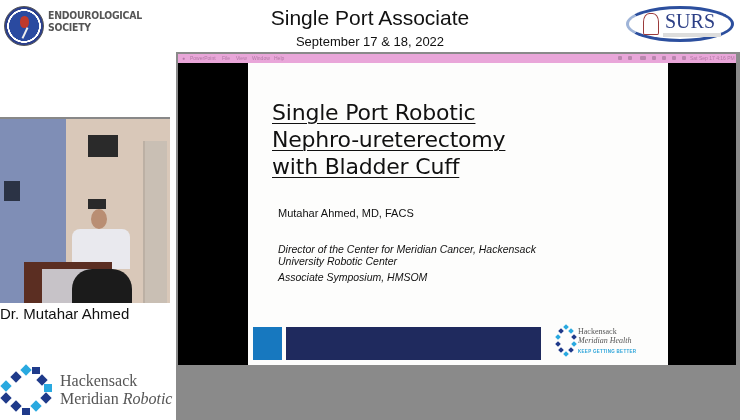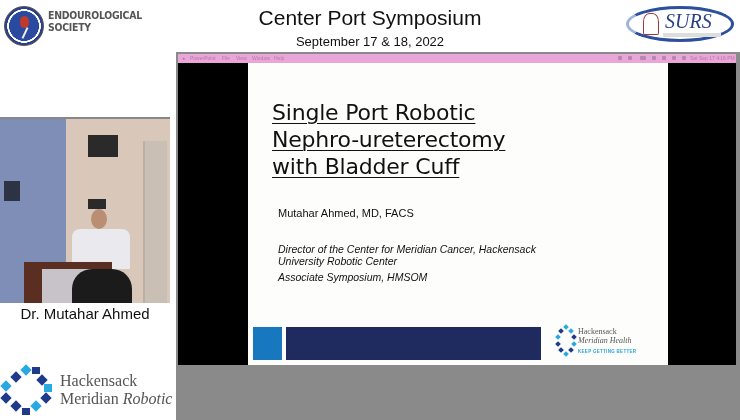--- a/index.html
+++ b/index.html
@@ -11,21 +11,21 @@
   .es-logo .k { position: absolute; left: 15px; top: 9px; width: 9px; height: 12px; border-radius: 45%; background: #c0392b; }
   .es-logo .t { position: absolute; left: 19px; top: 20px; width: 2px; height: 12px; background: #eee; transform: rotate(25deg); }
   .es-text { position: absolute; left: 48px; top: 10px; font-family: "DejaVu Sans", sans-serif; font-weight: bold;
     font-size: 11px; line-height: 12px; color: #555; letter-spacing: -0.3px; transform: scaleX(0.85); transform-origin: left top; }
 
   .title { position: absolute; left: 0; width: 740px; top: 6px; text-align: center; font-size: 21px; color: #111; }
   .subtitle { position: absolute; left: 0; width: 740px; top: 34px; text-align: center; font-size: 13px; color: #111; }
 
   .surs { position: absolute; left: 626px; top: 6px; width: 108px; height: 36px; border-radius: 50%;
     border: 3px solid #2c4f9e; border-left-color: #9fb4d8; border-bottom-color: #2c4f9e; background: #fff; }
-  .surs .txt { position: absolute; left: 36px; top: 1px; font-family: "Liberation Serif", serif; font-size: 20px; color: #2c3f86; font-style: italic; }
+  .surs .txt { position: absolute; left: 36px; top: 1px; font-family: "Liberation Serif", serif; font-size: 20px; color: #2c3f86; }
   .surs .sub { position: absolute; left: 34px; top: 24px; font-size: 3px; color: #444; background: #ddd; width: 58px; height: 4px; }
   .surs .emb { position: absolute; left: 14px; top: 4px; width: 16px; height: 22px; border: 1px solid #9b3b3b; border-radius: 40% 40% 10% 10%; }
 
   .screen { position: absolute; left: 176px; top: 52px; width: 564px; height: 371px; background: #8a8a8a; padding: 2px; }
   .menubar { position: absolute; left: 2px; top: 2px; width: 558px; height: 9px; background: #e9a6d9; }
   .menubar .item { position: absolute; top: 1px; font-size: 5px; color: #b27aa5; }
   .menubar .ico { position: absolute; top: 2px; width: 4px; height: 4px; background: #b987ae; border-radius: 1px; }
   .pane-left { position: absolute; left: 2px; top: 11px; width: 70px; height: 302px; background: #000; }
   .pane-right { position: absolute; left: 492px; top: 11px; width: 68px; height: 302px; background: #000; }
 
@@ -47,40 +47,40 @@
   .cam-wall-r { position: absolute; left: 66px; top: 0; width: 104px; height: 186px; background: #d9c8b9; }
   .cam-door { position: absolute; left: 143px; top: 22px; width: 24px; height: 164px; background: #c9bfb4; border-left: 2px solid #bcb0a4; }
   .cam-tv { position: absolute; left: 88px; top: 16px; width: 30px; height: 22px; background: #2a2a2a; }
   .cam-tv2 { position: absolute; left: 88px; top: 80px; width: 18px; height: 10px; background: #2a2a2a; }
   .cam-panel { position: absolute; left: 4px; top: 62px; width: 16px; height: 20px; background: #2b3345; }
   .cam-speaker-head { position: absolute; left: 91px; top: 90px; width: 16px; height: 20px; border-radius: 50%; background: #b98e73; }
   .cam-speaker-body { position: absolute; left: 72px; top: 110px; width: 58px; height: 40px; background: #e9e9ee; border-radius: 8px 8px 0 0; }
   .cam-podium { position: absolute; left: 24px; top: 143px; width: 88px; height: 43px; background: #5b2e22; }
   .cam-podium-front { position: absolute; left: 42px; top: 150px; width: 60px; height: 36px; background: #c7c3c8; }
   .cam-person { position: absolute; left: 72px; top: 150px; width: 60px; height: 36px; background: #1b1b1b; border-radius: 20px 20px 0 0; }
-  .caption { position: absolute; left: 0; width: 170px; top: 305px; text-align: center; font-size: 15px; color: #111; }
+  .caption { position: absolute; left: 0; width: 170px; top: 305px; text-align: left; font-size: 15px; color: #111; }
 
   .hmh-logo { position: absolute; left: 0; top: 364px; width: 52px; height: 52px; }
   .hmh-logo span, .hmh-small .mk span { position: absolute; transform: rotate(45deg); }
   .hmh-text { position: absolute; left: 60px; top: 372px; font-family: "Liberation Serif", serif; font-size: 16px; line-height: 18px; color: #555; }
   .hmh-text em { font-style: italic; }
 </style>
 </head>
 <body>
 
 <div class="es-logo">
   <div class="k"></div>
     <div class="t"></div>
 </div>
 <div class="es-text">
   <div>ENDOUROLOGICAL</div>
   <div>SOCIETY</div>
 </div>
 
-<div class="title">Center Port Symposium</div>
+<div class="title">Single Port Associate</div>
 <div class="subtitle">September 17 &amp; 18, 2022</div>
 
 <div class="surs">
   <div class="emb"></div>
   <div class="txt">SURS</div>
   <div class="sub"></div>
 </div>
 
 <div class="screen">
   <div class="menubar">

